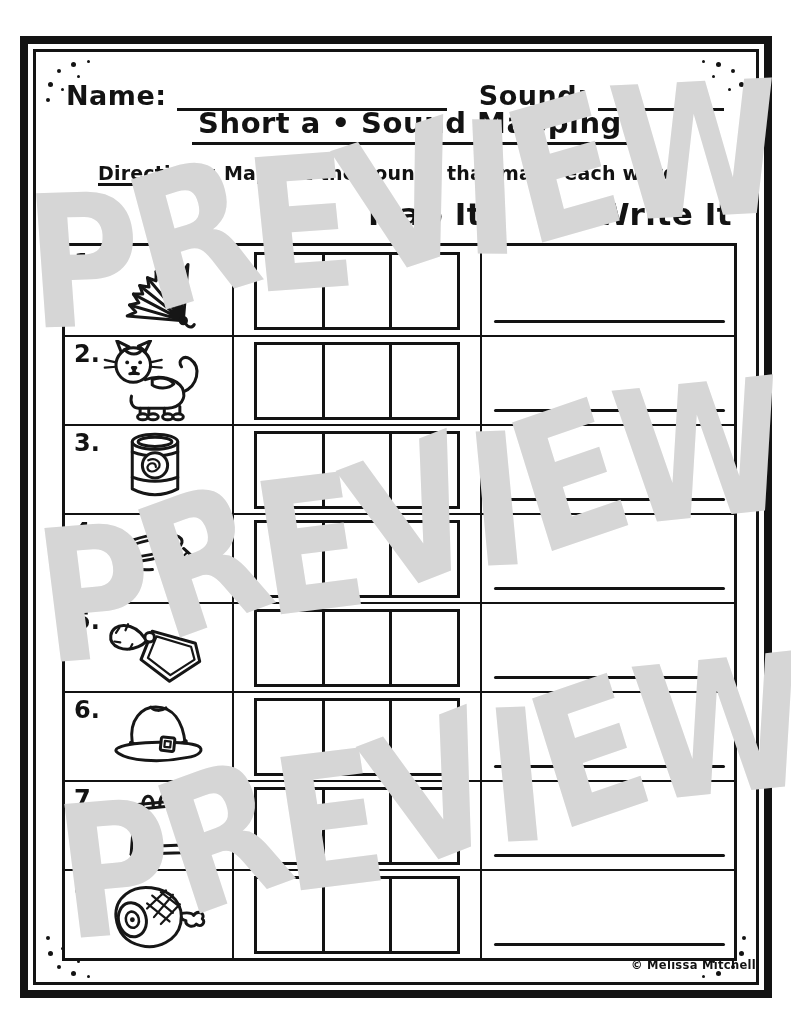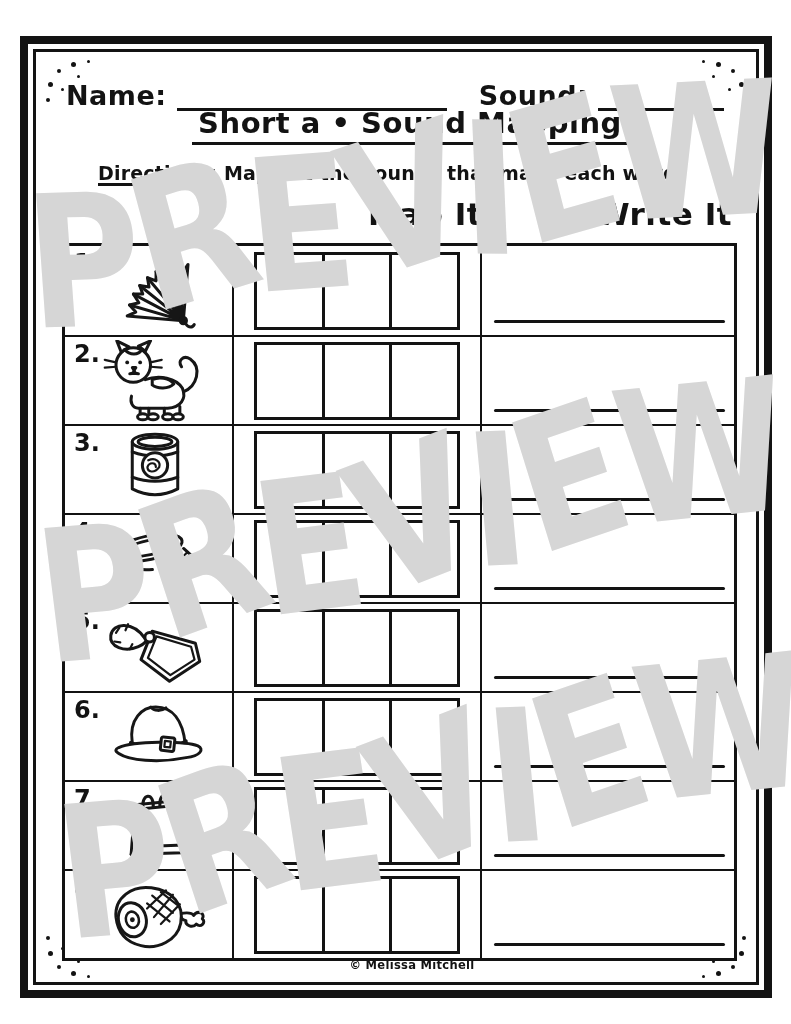--- a/index.html
+++ b/index.html
@@ -48,21 +48,21 @@
   .c-img{border-right:2.5px solid #131313;position:relative;min-height:0;}
   .c-map{border-right:2.5px solid #131313;display:flex;align-items:center;justify-content:center;min-height:0;}
   .c-write{position:relative;min-height:0;}
   .num{position:absolute;left:9px;top:3px;font-weight:700;font-size:24px;}
   .pic{position:absolute;left:34px;top:50%;transform:translateY(-50%);}
   .pic svg{display:block;}
   .boxes{width:200px;height:72px;border:3px solid #131313;display:flex;background:#fff;}
   .sbox{flex:1;border-left:3px solid #131313;}
   .sbox:first-child{border-left:0;}
   .wline{position:absolute;left:12px;right:9px;bottom:12px;height:3px;background:#131313;border-radius:2px;}
-  .footer{position:absolute;left:0;right:0;top:906px;text-align:center;font-size:11.5px;font-weight:600;letter-spacing:0.3px;padding-left:32px;}
+  .footer{position:absolute;left:0;right:0;top:906px;text-align:right;font-size:11.5px;font-weight:600;letter-spacing:0.3px;padding-left:32px;}
   
   .wm{position:absolute;z-index:9;color:#d6d6d6;font-weight:700;font-size:185px;
       letter-spacing:-6px;white-space:nowrap;line-height:1;pointer-events:none;}
   .wm .wl{display:inline-block;}
   .wm .wl:nth-child(1){transform:rotate(7deg) translateY(4px);}
   .wm .wl:nth-child(2){transform:rotate(-6deg) translateY(-4px);}
   .wm .wl:nth-child(3){transform:rotate(5deg) translateY(5px);}
   .wm .wl:nth-child(4){transform:rotate(-7deg);}
   .wm .wl:nth-child(5){transform:rotate(9deg) translateY(3px);}
   .wm .wl:nth-child(6){transform:rotate(-5deg) translateY(-3px);}

